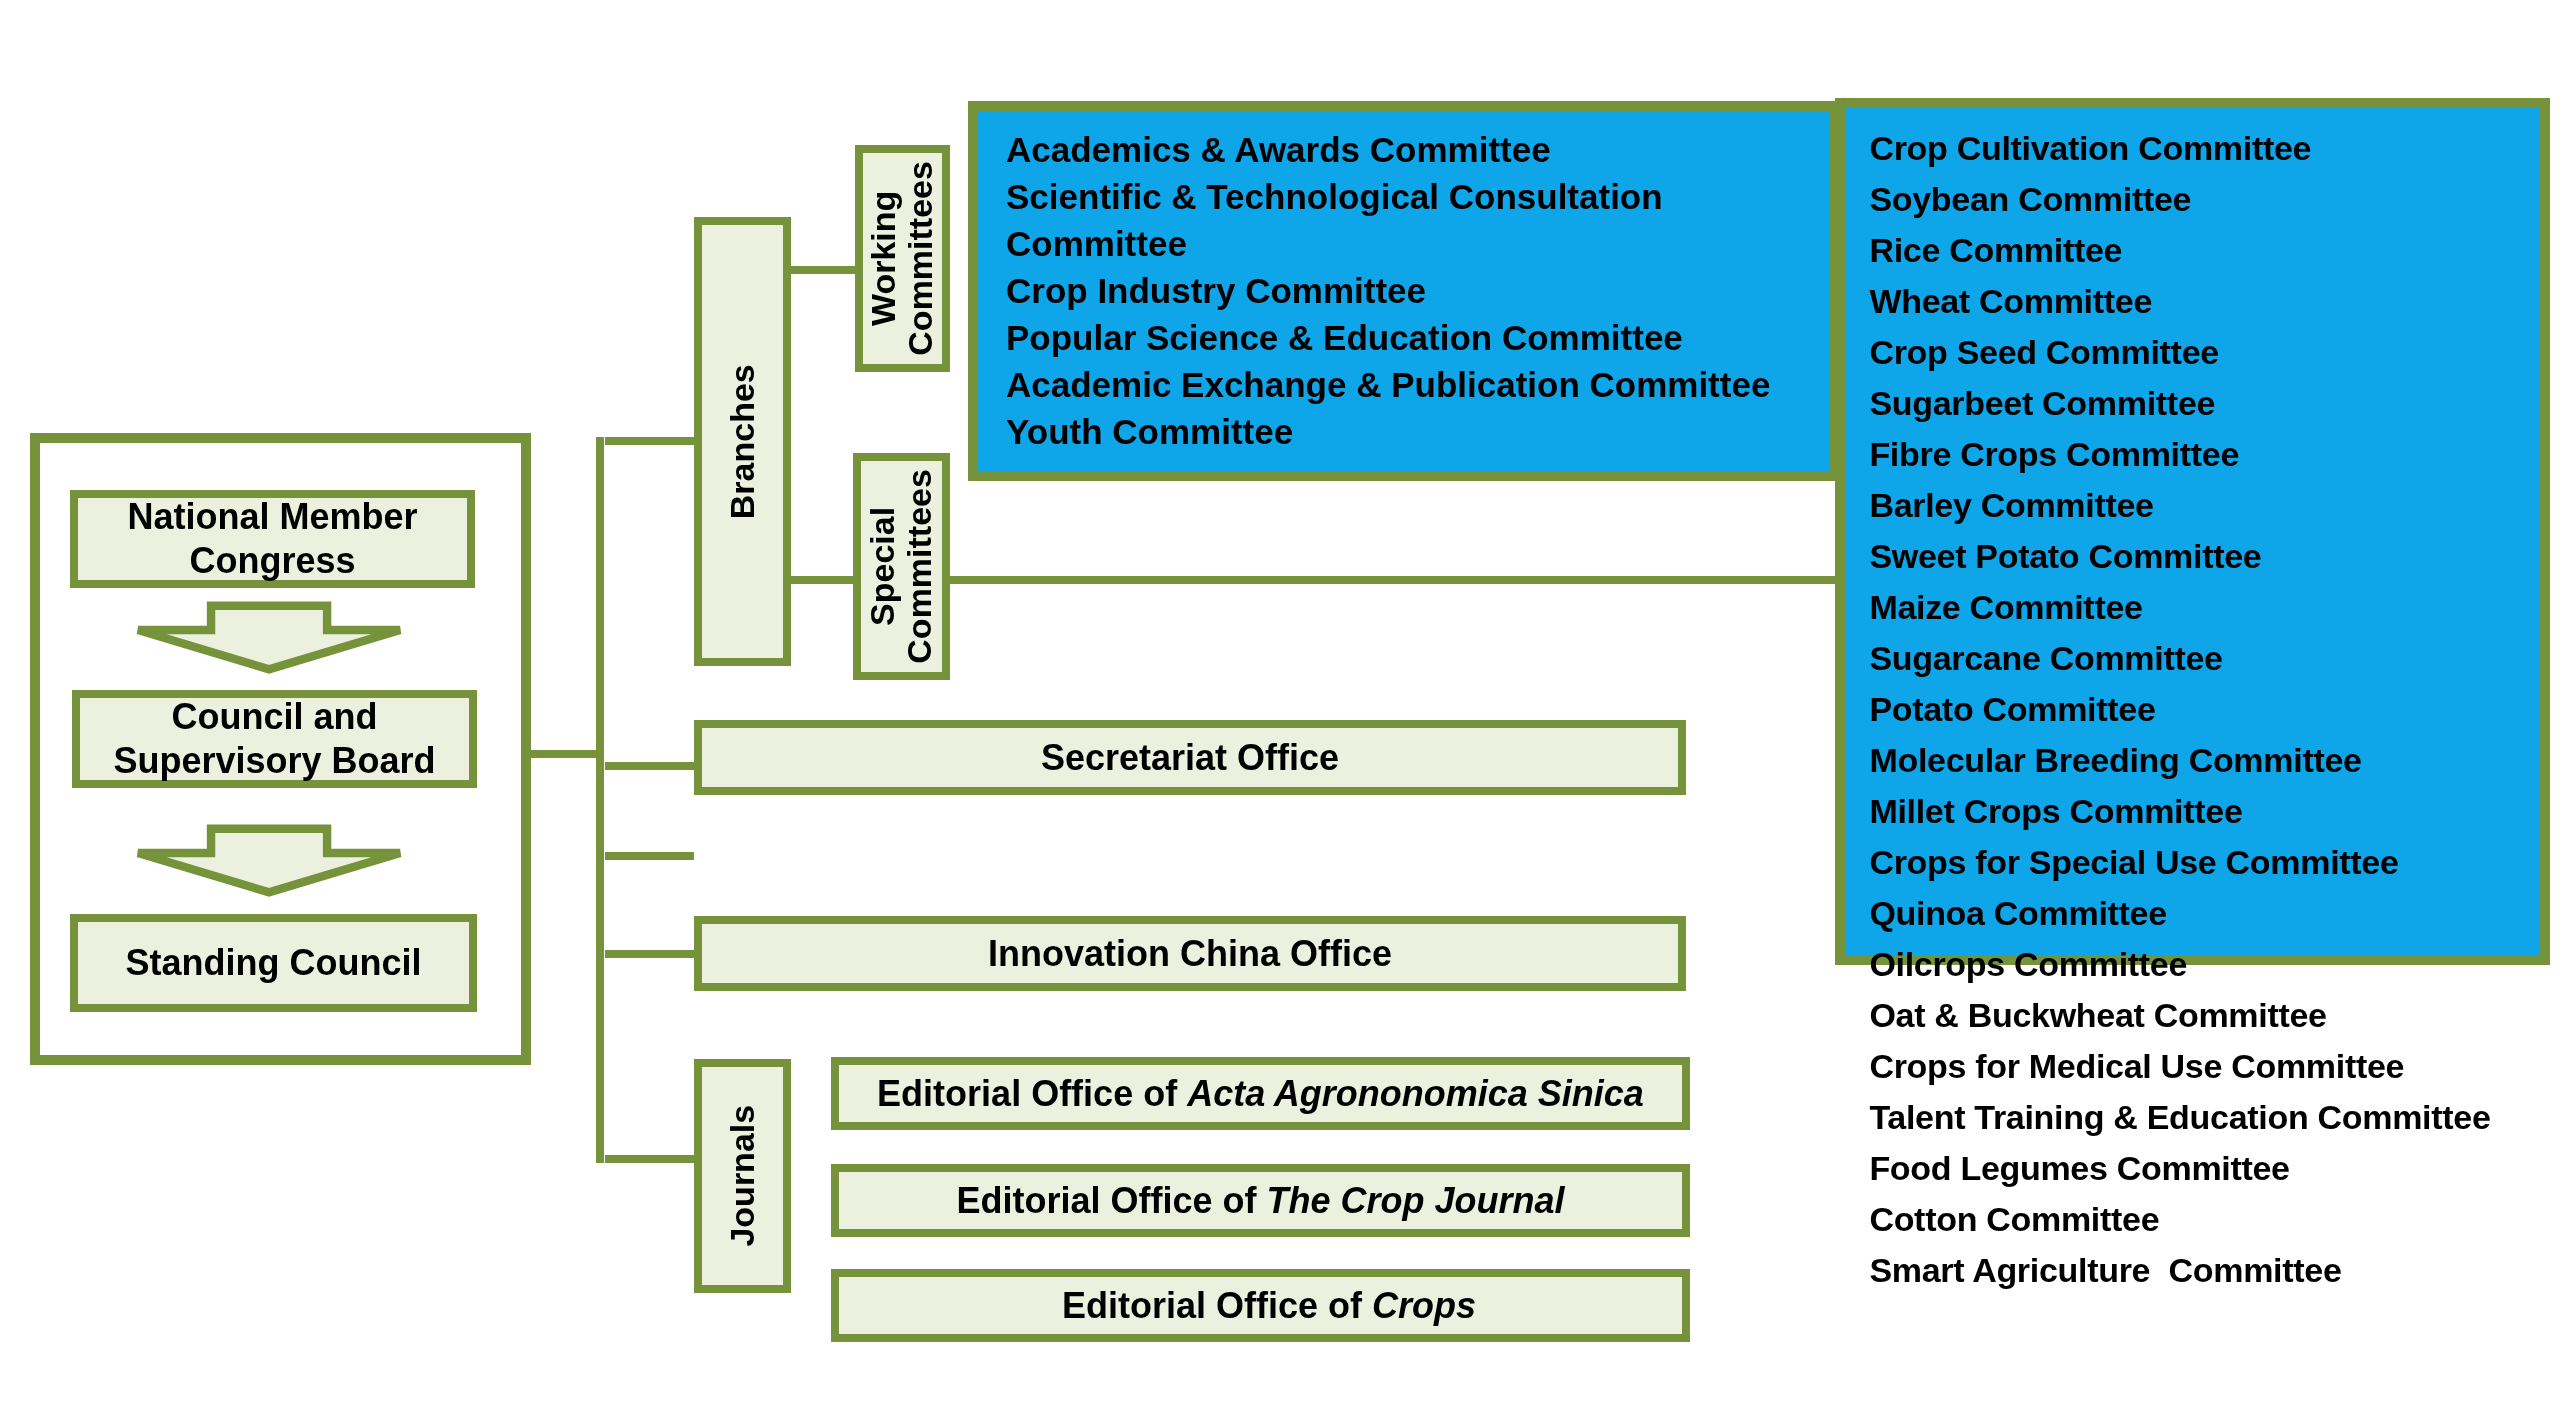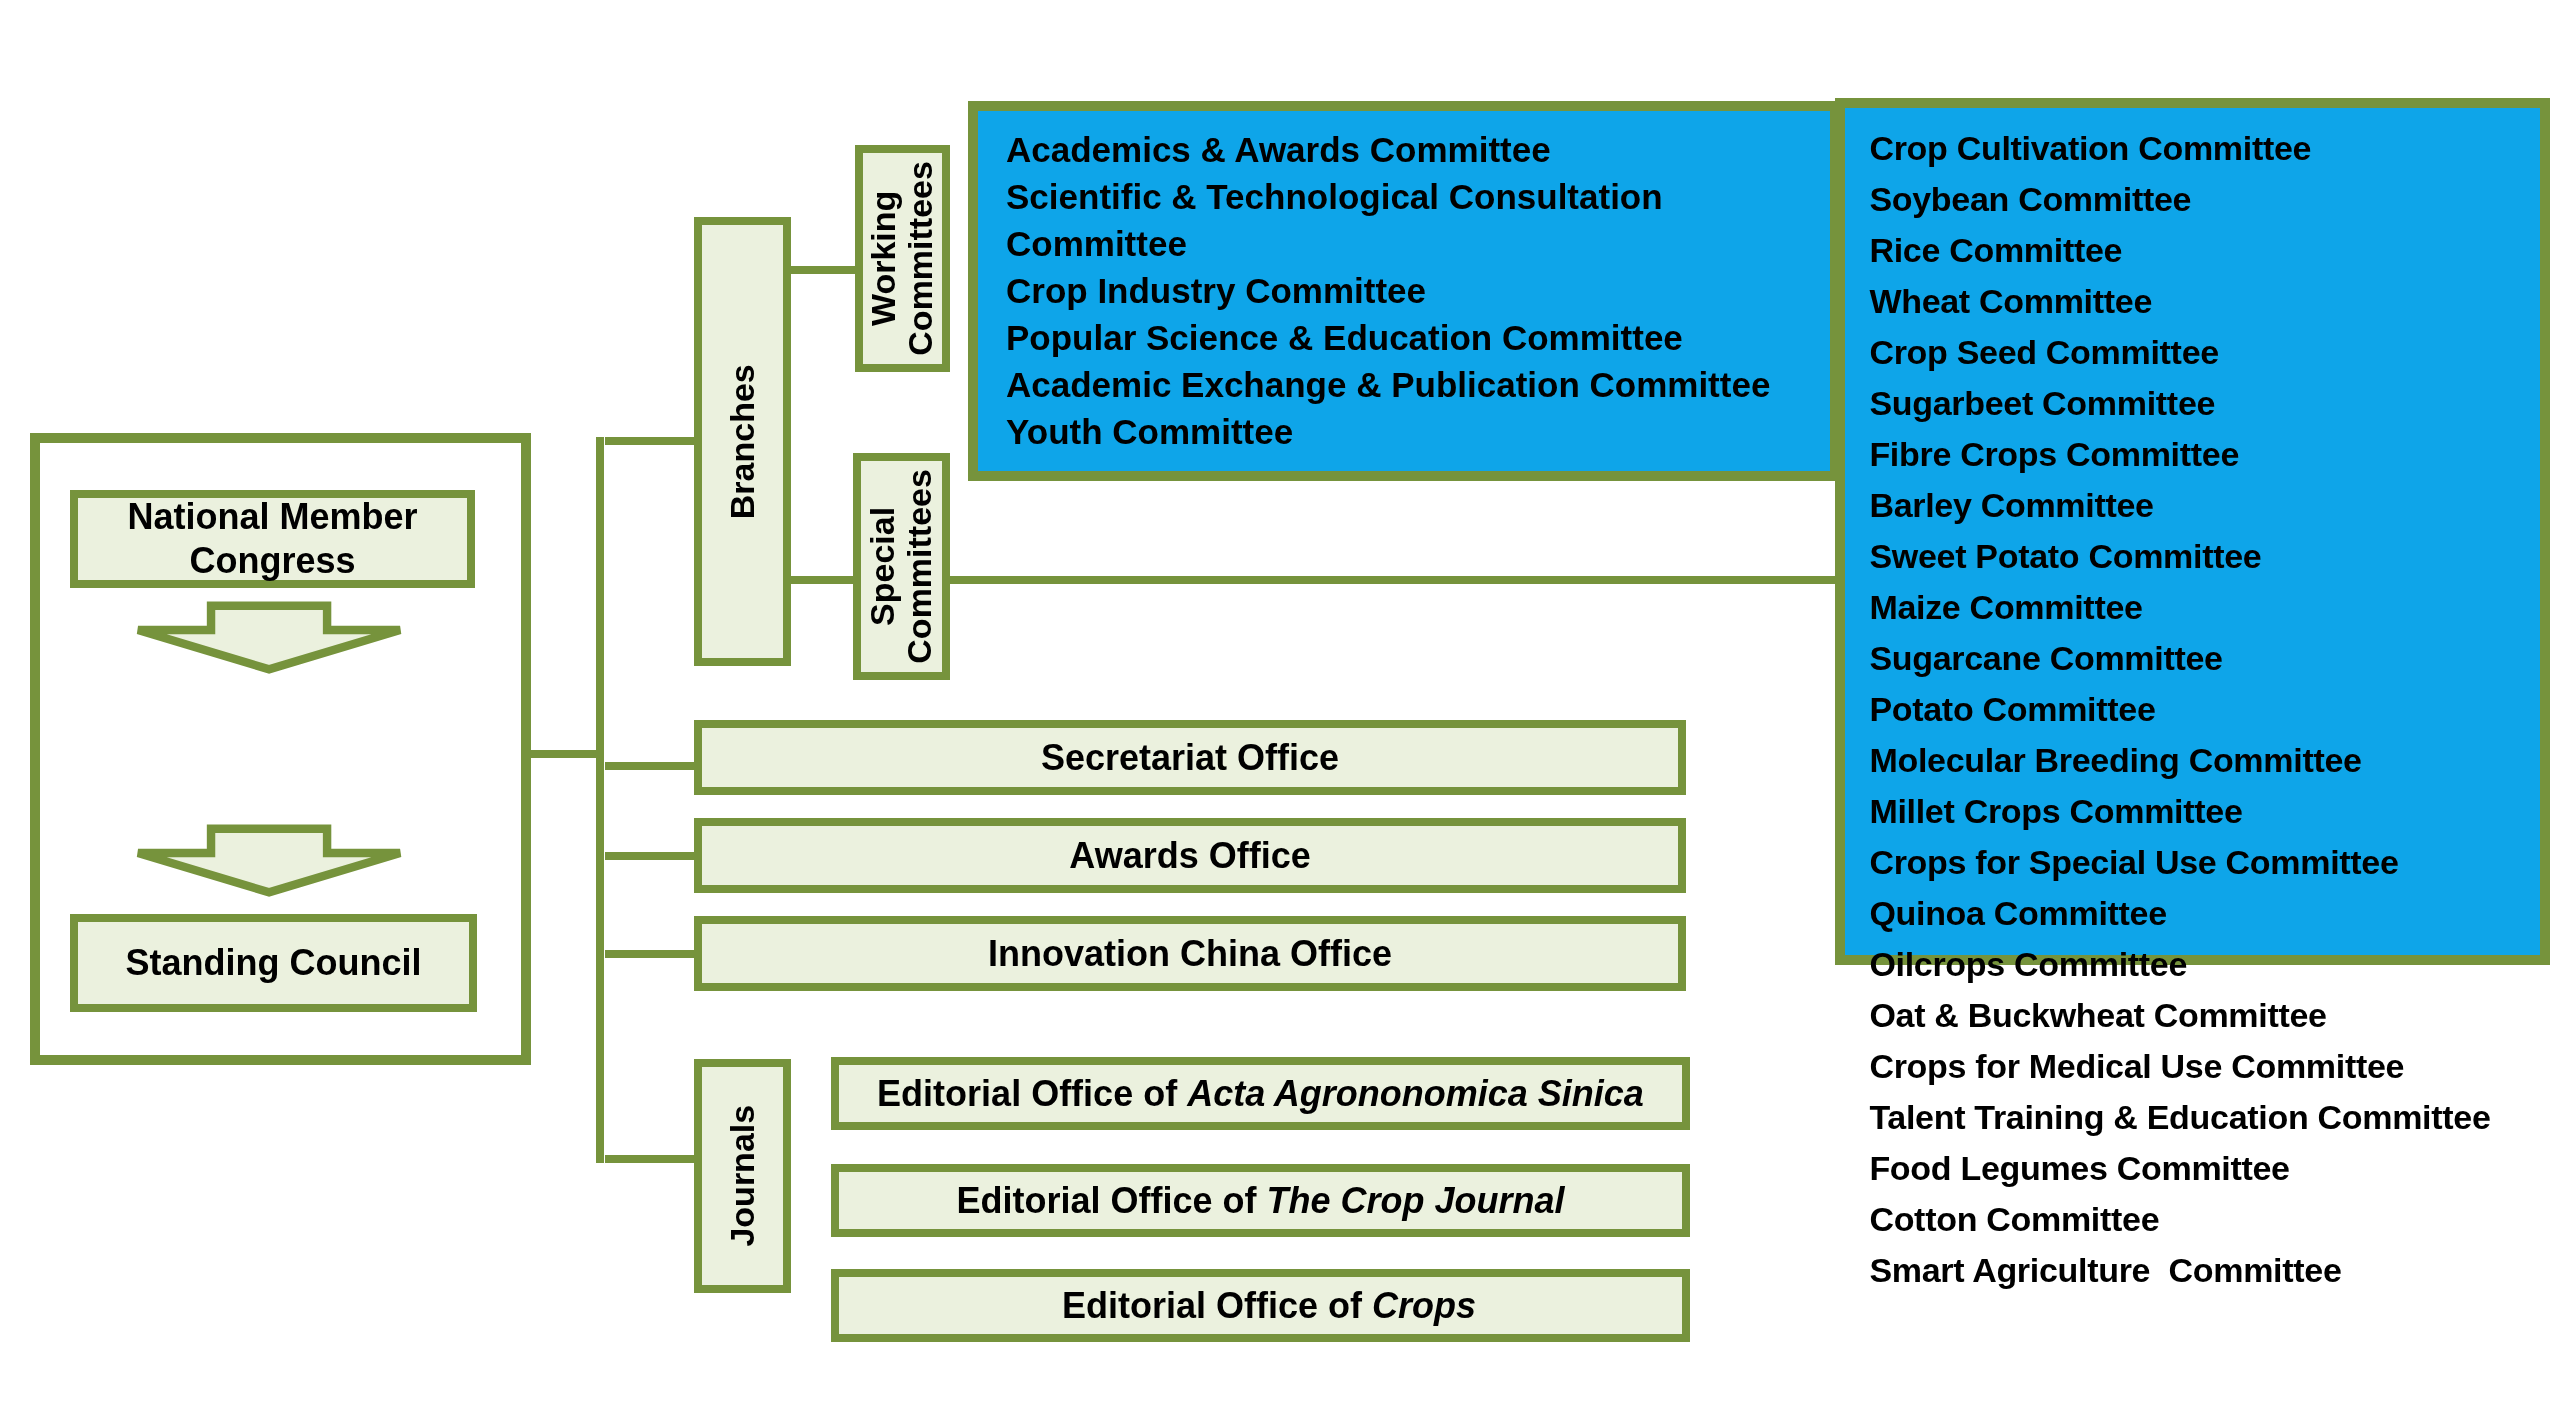--- a/index.html
+++ b/index.html
@@ -59,20 +59,23 @@
   <div class="abs whitebox" style="left:30px;top:433px;width:501px;height:632px;"></div>
 
   <div class="abs box" style="left:70px;top:490px;width:405px;height:98px;">
     <span class="lbl">National Member Congress</span>
   </div>
 
   <svg class="abs" style="left:136px;top:601px;" width="268" height="73" viewBox="0 0 286 78">
     <polygon points="80,5 204,5 204,31 282,31 142,73 2,31 80,31" fill="#EBF1DE" stroke="#76933C" stroke-width="9" stroke-linejoin="miter"></polygon>
   </svg>
 
+  <div class="abs box" style="left:72px;top:690px;width:405px;height:98px;">
+    <span class="lbl">Council and Supervisory Board</span>
+  </div>
 
   <svg class="abs" style="left:136px;top:824px;" width="268" height="73" viewBox="0 0 286 78">
     <polygon points="80,5 204,5 204,31 282,31 142,73 2,31 80,31" fill="#EBF1DE" stroke="#76933C" stroke-width="9" stroke-linejoin="miter"></polygon>
   </svg>
 
   <div class="abs box" style="left:70px;top:914px;width:407px;height:98px;">
     <span class="lbl">Standing Council</span>
   </div>
 
   <div class="abs hline" style="left:531px;top:750px;width:66px;height:8.4px;"></div>
@@ -129,23 +132,20 @@
 Crops for Medical Use Committee
 Talent Training &amp; Education Committee
 Food Legumes Committee
 Cotton Committee
 Smart Agriculture  Committee</div>
   </div>
 
   <div class="abs box" style="left:694px;top:720px;width:992px;height:75px;">
     <span class="lbl">Secretariat Office</span>
   </div>
-  <div class="abs box" style="left:694px;top:818px;width:992px;height:75px;">
-    <span class="lbl">Awards Office</span>
-  </div>
   <div class="abs box" style="left:694px;top:916px;width:992px;height:75px;">
     <span class="lbl">Innovation China Office</span>
   </div>
 
   <div class="abs box vbox" style="left:694px;top:1059px;width:97px;height:234px;">
     <div class="vtext" style="width:216px;">Journals</div>
   </div>
 
   <div class="abs box" style="left:831px;top:1057px;width:859px;height:73px;">
     <div class="lbl">

